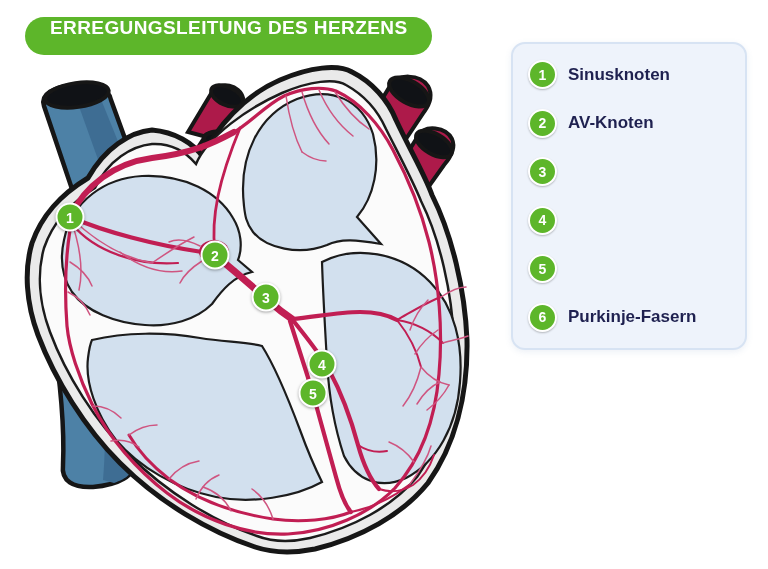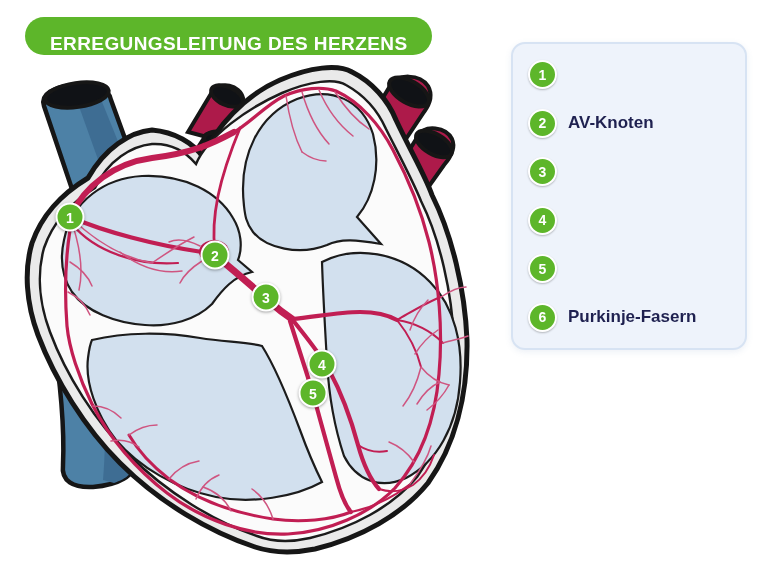--- a/index.html
+++ b/index.html
@@ -31,21 +31,21 @@
   .cond{stroke:var(--conduction-crimson);fill:none;stroke-linecap:round;stroke-linejoin:round;}
   .w6{stroke-width:6;} .w7{stroke-width:7;} .w45{stroke-width:4.2;}
   .w32{stroke-width:3.2;} .w3{stroke-width:3;} .w28{stroke-width:2.8;}
   .w22{stroke-width:2.2;} .w2{stroke-width:2;}
   .fine{stroke:var(--fiber-pink);fill:none;stroke-width:1.5;stroke-linecap:round;}
   .node{fill:var(--conduction-crimson);stroke:none;}
 
   
   .title-badge{
     position:absolute;left:25px;top:17px;z-index:3;
-    height:38px;display:flex;align-items:flex-end;
+    height:38px;display:flex;align-items:flex-start;
     padding:0 25px;border-radius:19px;
     background:var(--accent-green);
     color:#fff;font-weight:700;font-size:19px;letter-spacing:.4px;
     white-space:nowrap;
   }
 
   
   .legend{
     position:absolute;left:511px;top:42px;width:236px;height:308px;z-index:3;
     box-sizing:border-box;background:var(--panel-bg);
@@ -176,20 +176,21 @@
   <div class="marker" style="left:322px;top:364px;">4</div>
   <div class="marker" style="left:313px;top:393px;">5</div>
 
   <div class="title-badge">
     <span>ERREGUNGSLEITUNG DES HERZENS</span>
   </div>
 
   <div class="legend">
     <div class="legend-item">
       <span class="num-badge">1</span>
+      <span class="legend-label">Sinusknoten</span>
     </div>
     <div class="legend-item">
       <span class="num-badge">2</span>
       <span class="legend-label">AV-Knoten</span>
     </div>
     <div class="legend-item">
       <span class="num-badge">3</span>
     </div>
     <div class="legend-item">
       <span class="num-badge">4</span>

